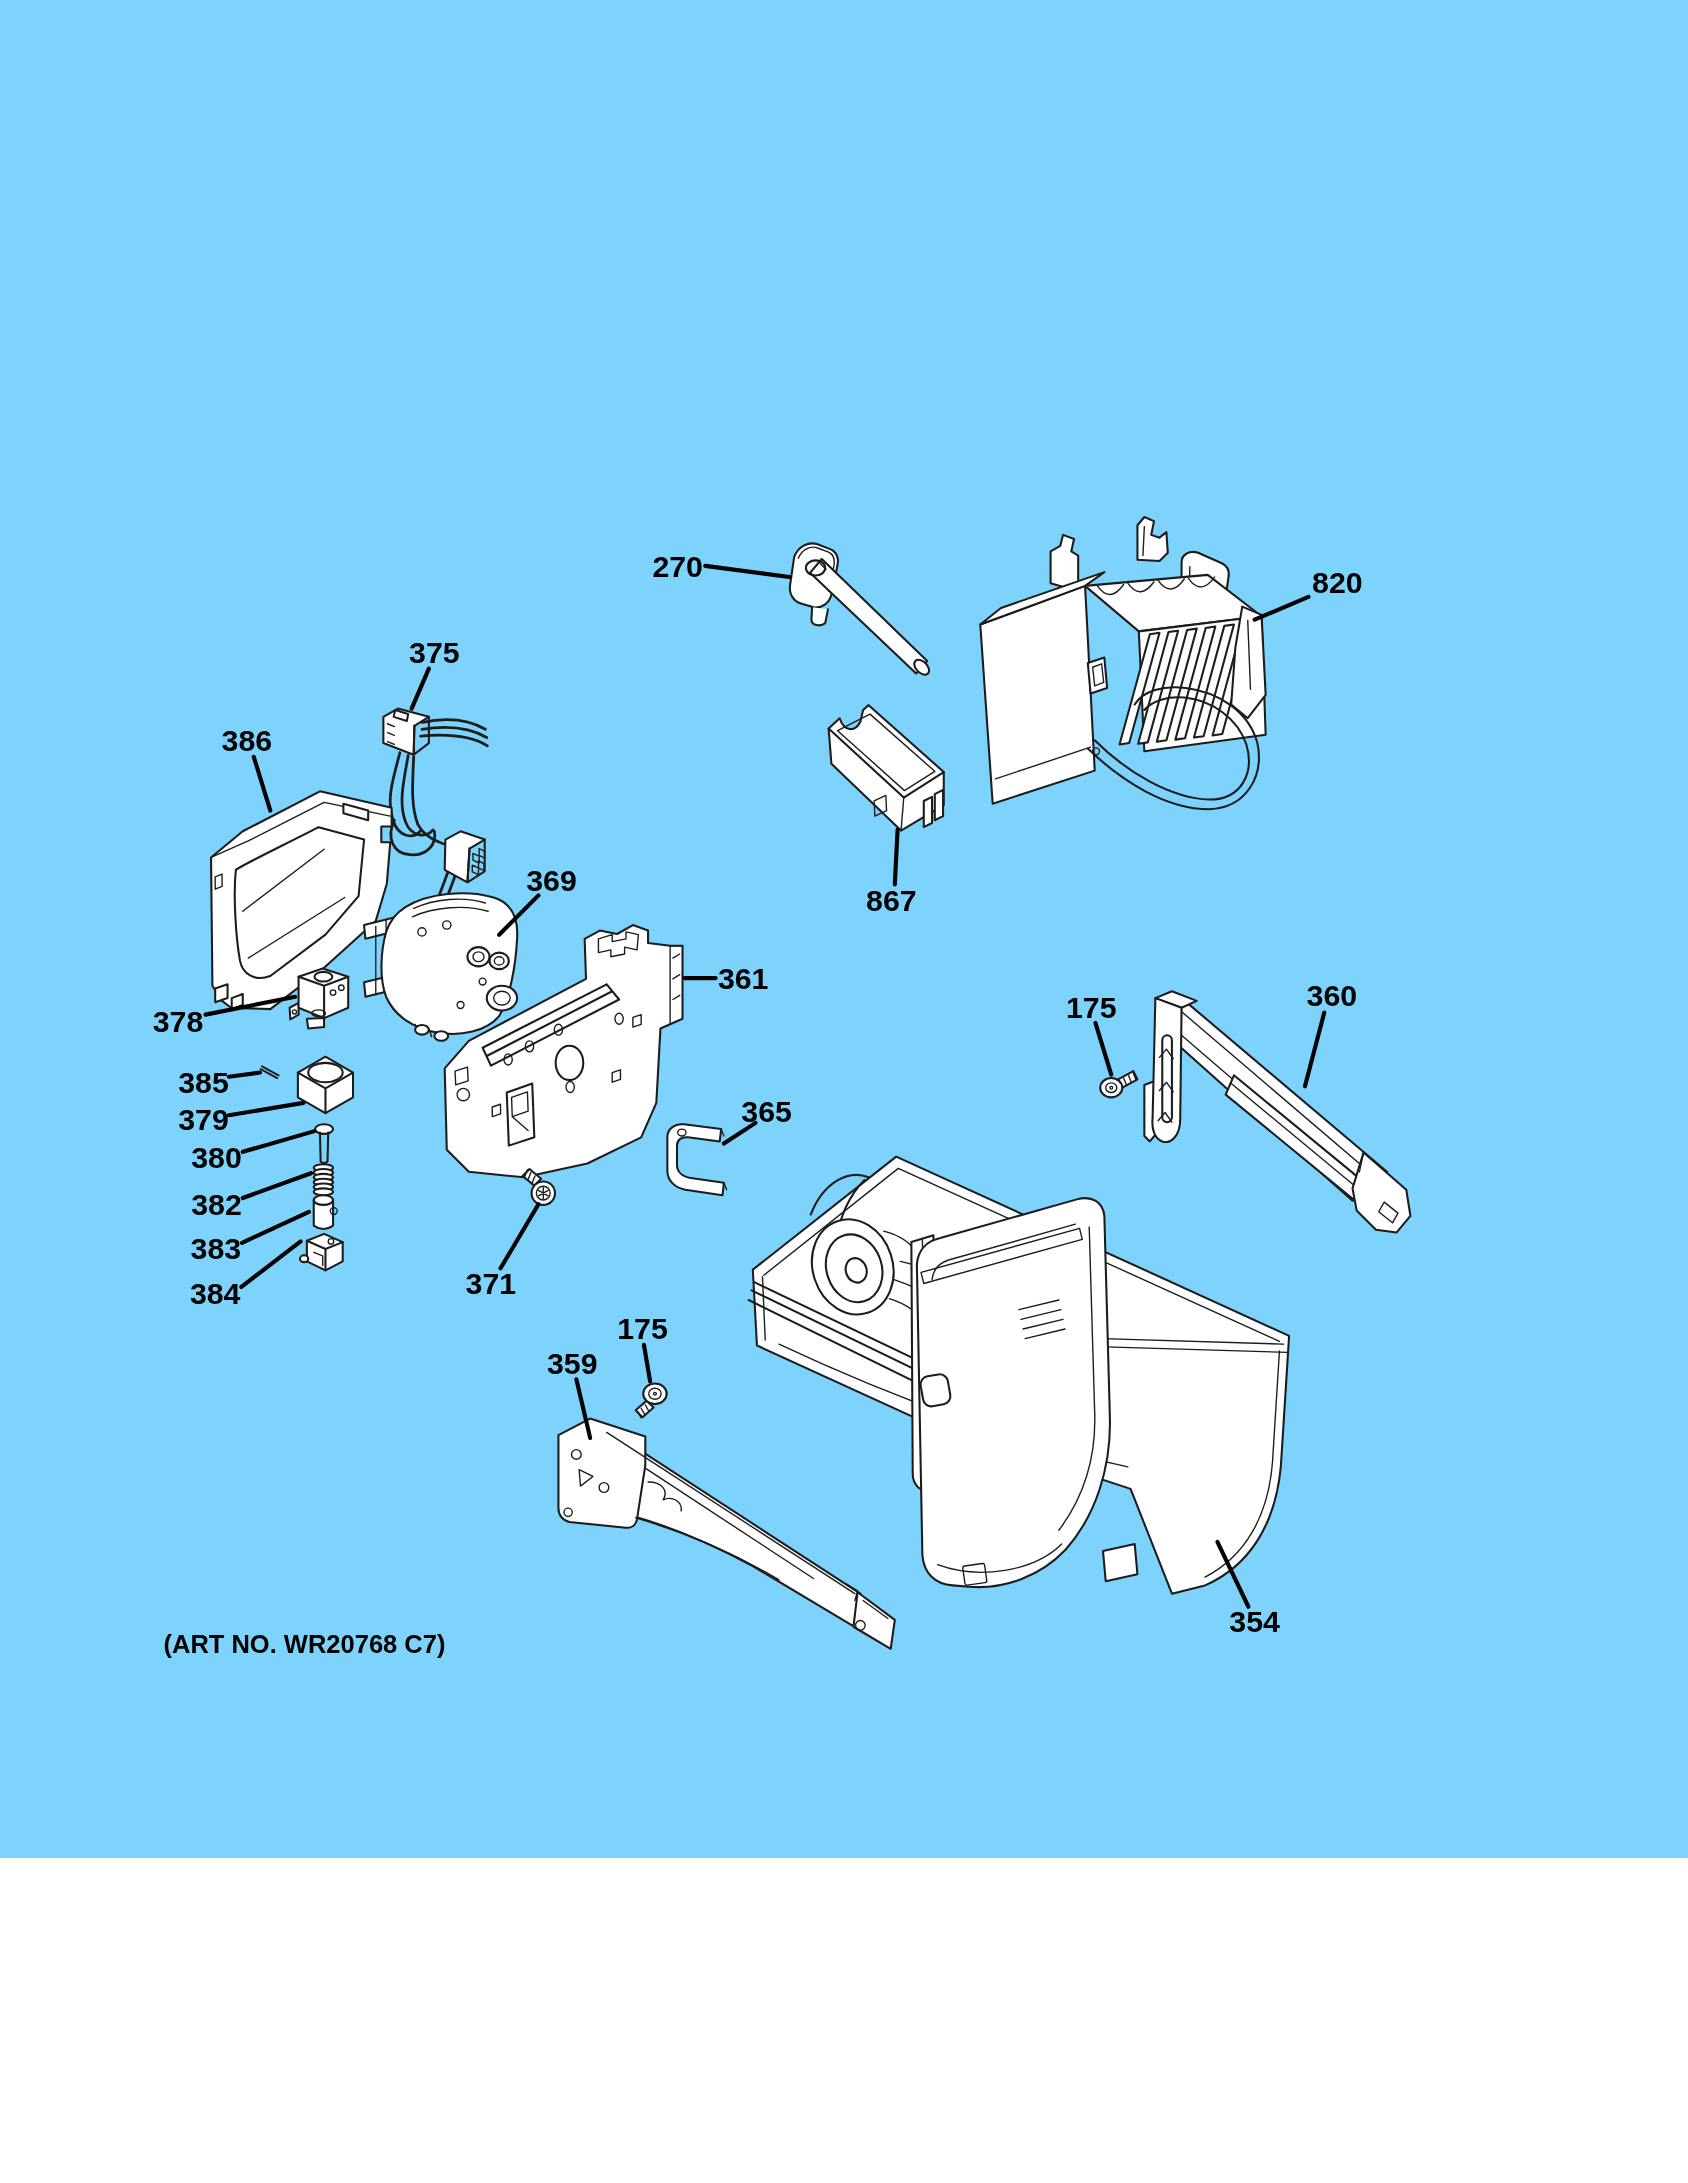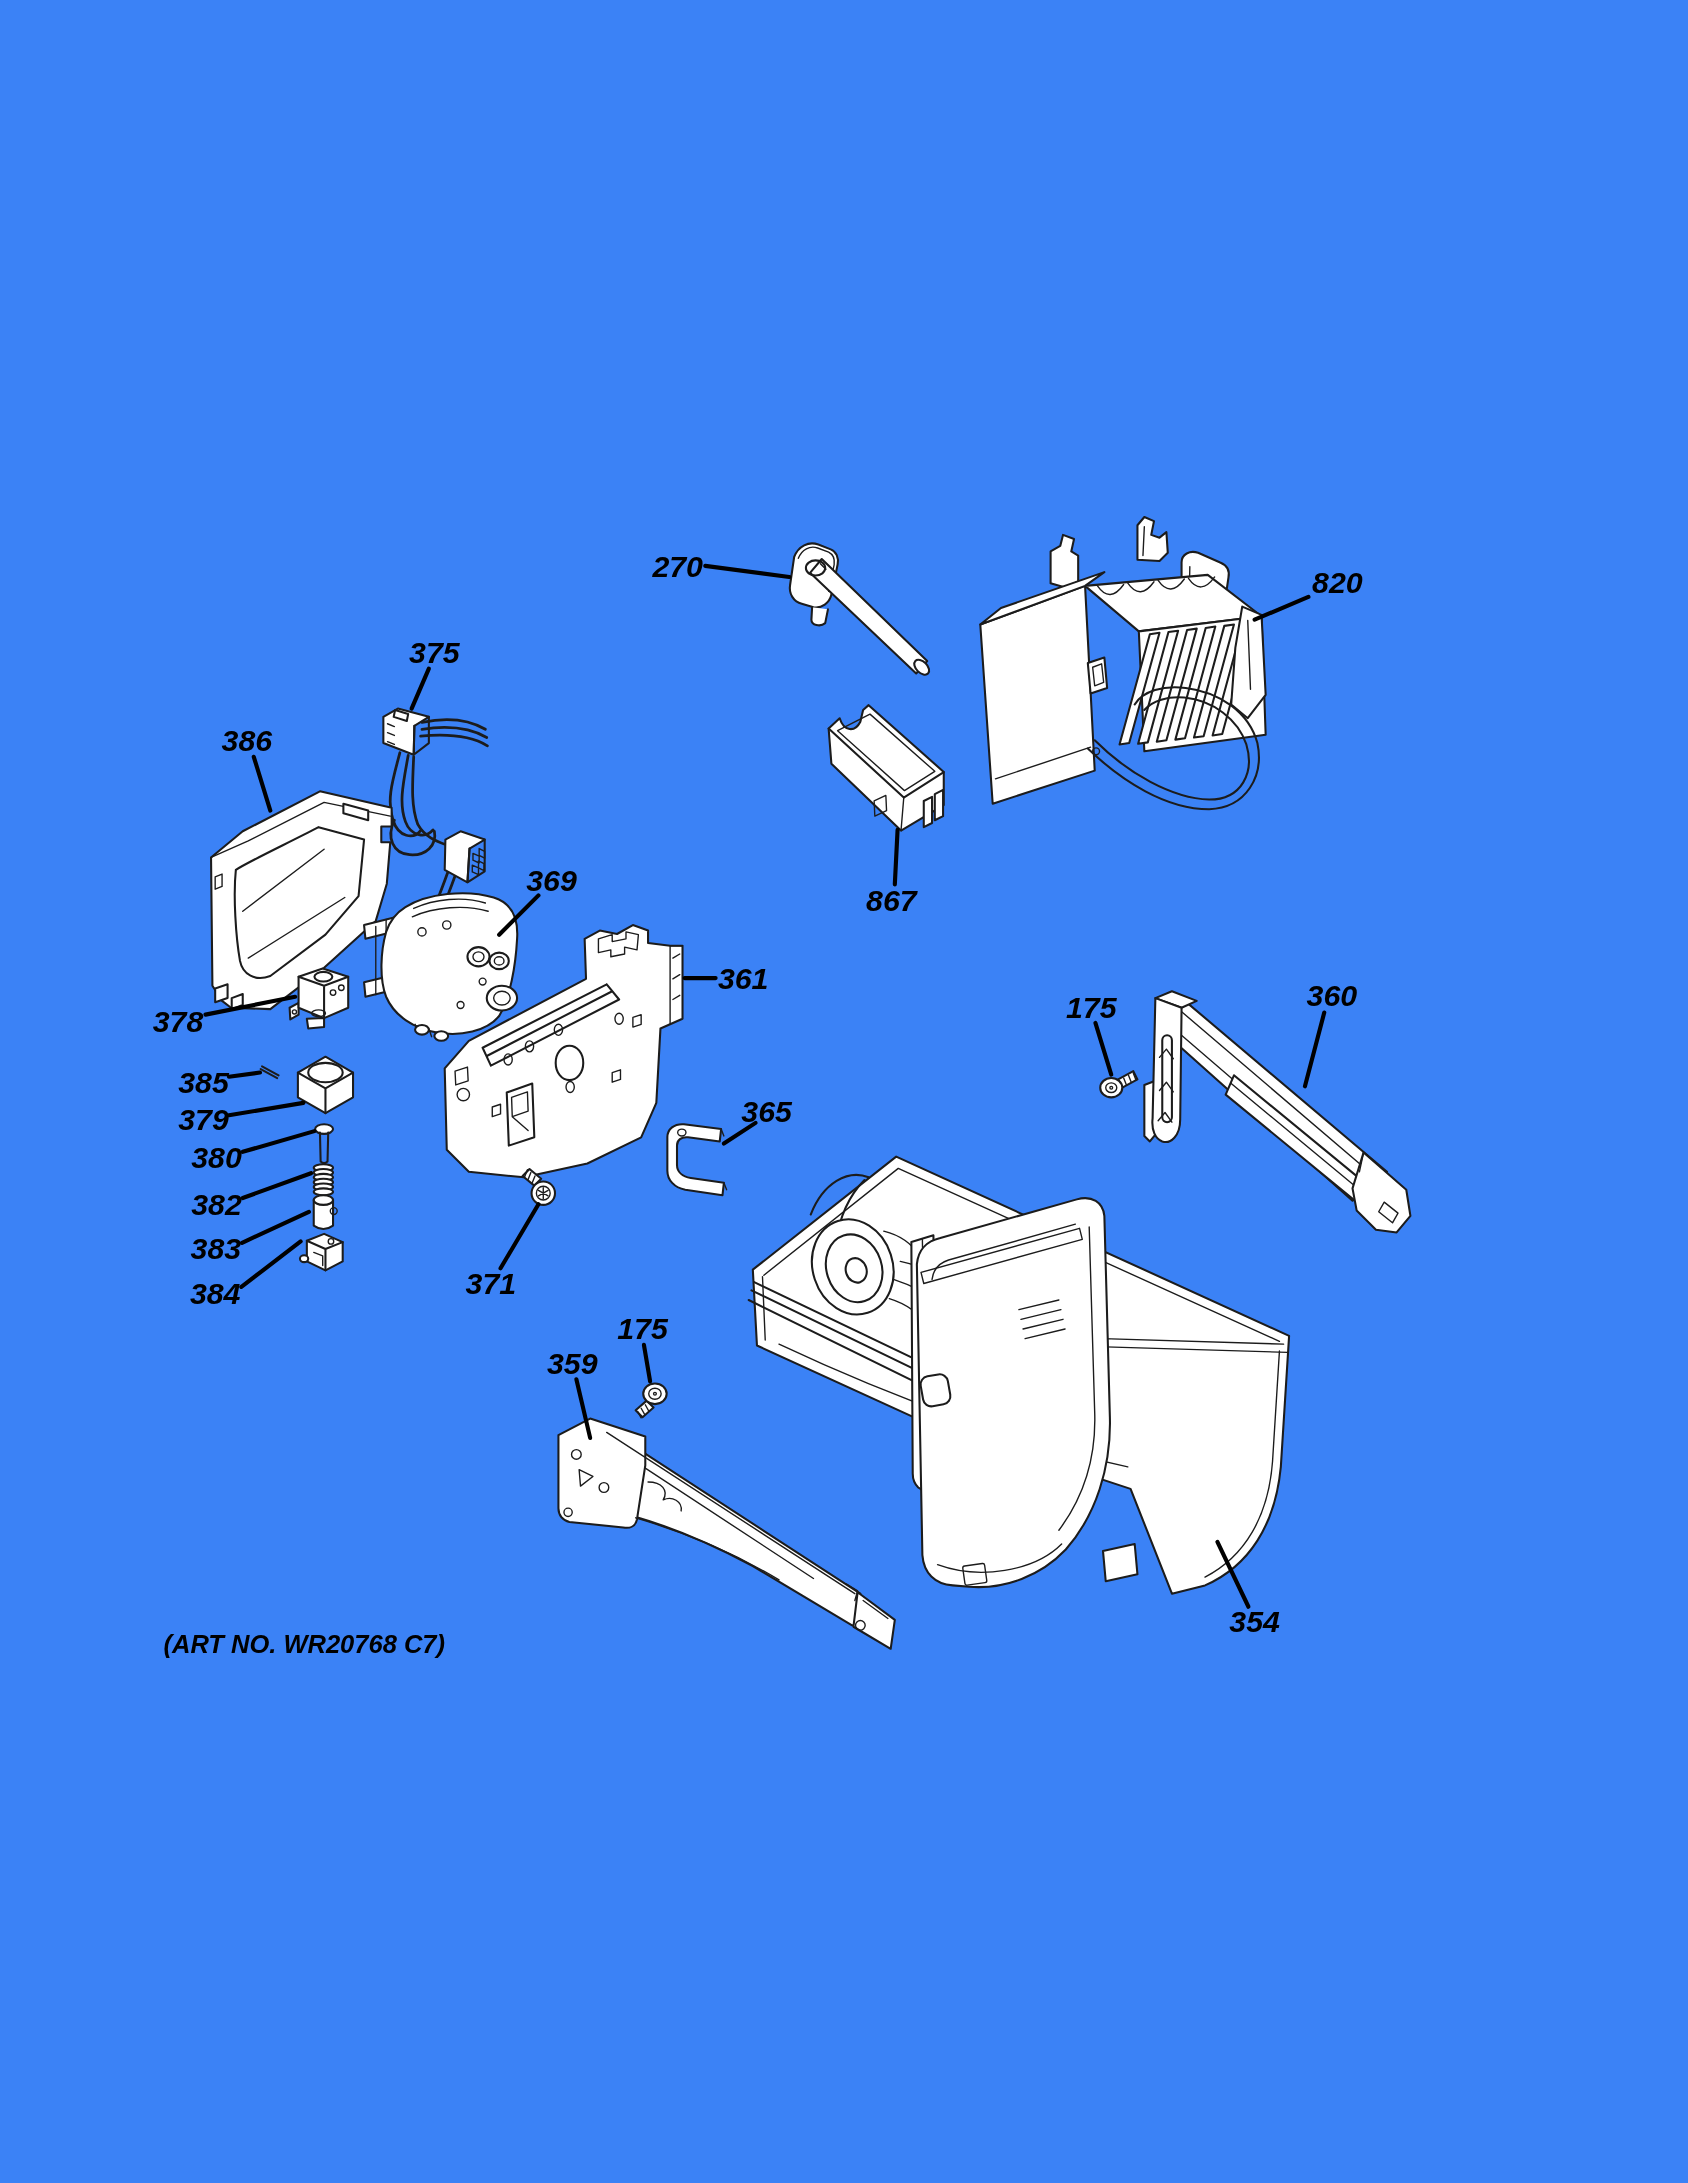--- a/index.html
+++ b/index.html
@@ -1,17 +1,17 @@
 <!DOCTYPE html>
 <html style="font-size:11px"><head>
 <meta charset="utf-8">
 <style>
   html,body{margin:0;padding:0;background:#fff;}
-  .canvas{position:relative;width:1689px;height:2183px;background:#3b82f6;overflow:hidden;
-          font-family:"Liberation Sans",sans-serif;font-style:italic;}
+  .canvas{position:relative;width:1689px;height:1858px;background:#7dd3fc;overflow:hidden;
+          font-family:"Liberation Sans",sans-serif;}
   svg{position:absolute;inset:0;}
   .face{fill:#ffffff;stroke:#1c1c1c;stroke-width:3;stroke-linejoin:round;stroke-linecap:round;}
   .ln{fill:none;stroke:#1c1c1c;stroke-width:3;stroke-linejoin:round;stroke-linecap:round;}
   .fine{fill:none;stroke:#1c1c1c;stroke-width:2;stroke-linejoin:round;stroke-linecap:round;}
   .wire{fill:none;stroke:#1c1c1c;stroke-width:4;stroke-linecap:round;}
   .leader{fill:none;stroke:#000;stroke-width:6;stroke-linecap:round;}
   .callout{font-family:"Liberation Sans",sans-serif;font-size:44px;font-weight:700;fill:#000;}
   .artno{font-family:"Liberation Sans",sans-serif;font-size:37px;font-weight:700;fill:#000;}
 </style>
 </head>

